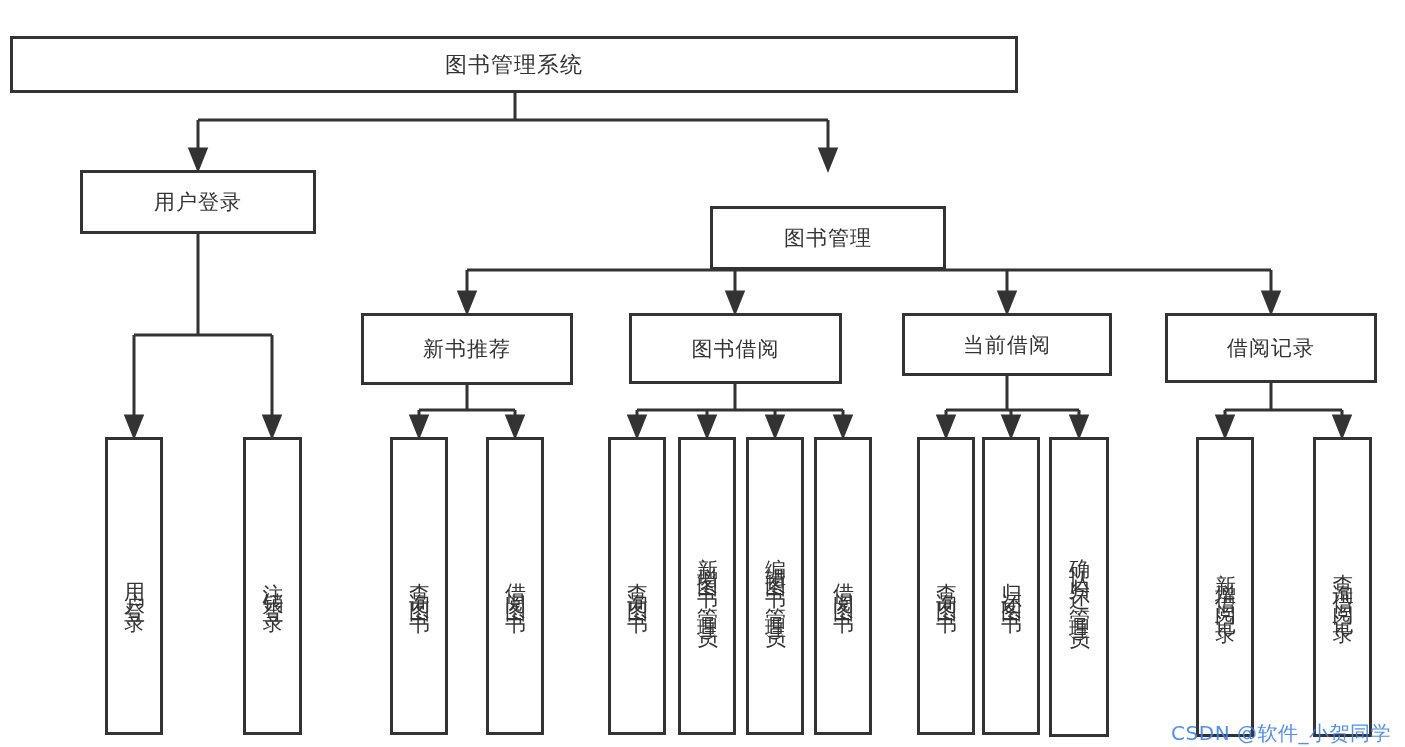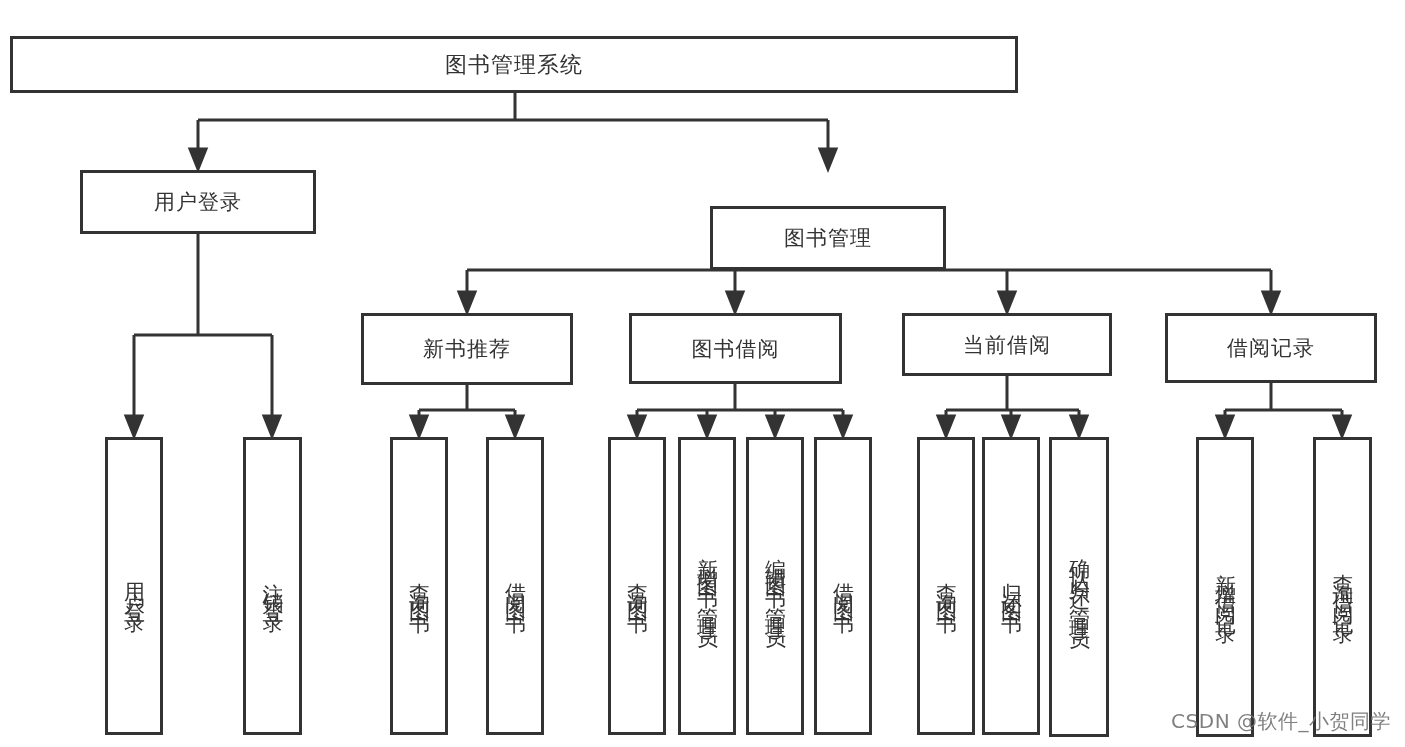--- a/index.html
+++ b/index.html
@@ -43,24 +43,24 @@
   .vbox {
     writing-mode: vertical-lr;
     text-orientation: mixed;
     font-size: 21px;
     letter-spacing: 10px;
     line-height: 1;
   }
   #watermark {
     position: absolute;
     right: 14px;
-    bottom: 12px;
+    bottom: 0;
     z-index: 10;
     font-size: 20px;
-    color: #737373;
+    color: #3b82f6;
     opacity: 0.9;
     letter-spacing: 0.5px;
     white-space: nowrap;
   }
 </style>
 </head>
 <body>
 
 <div id="stage">
 

